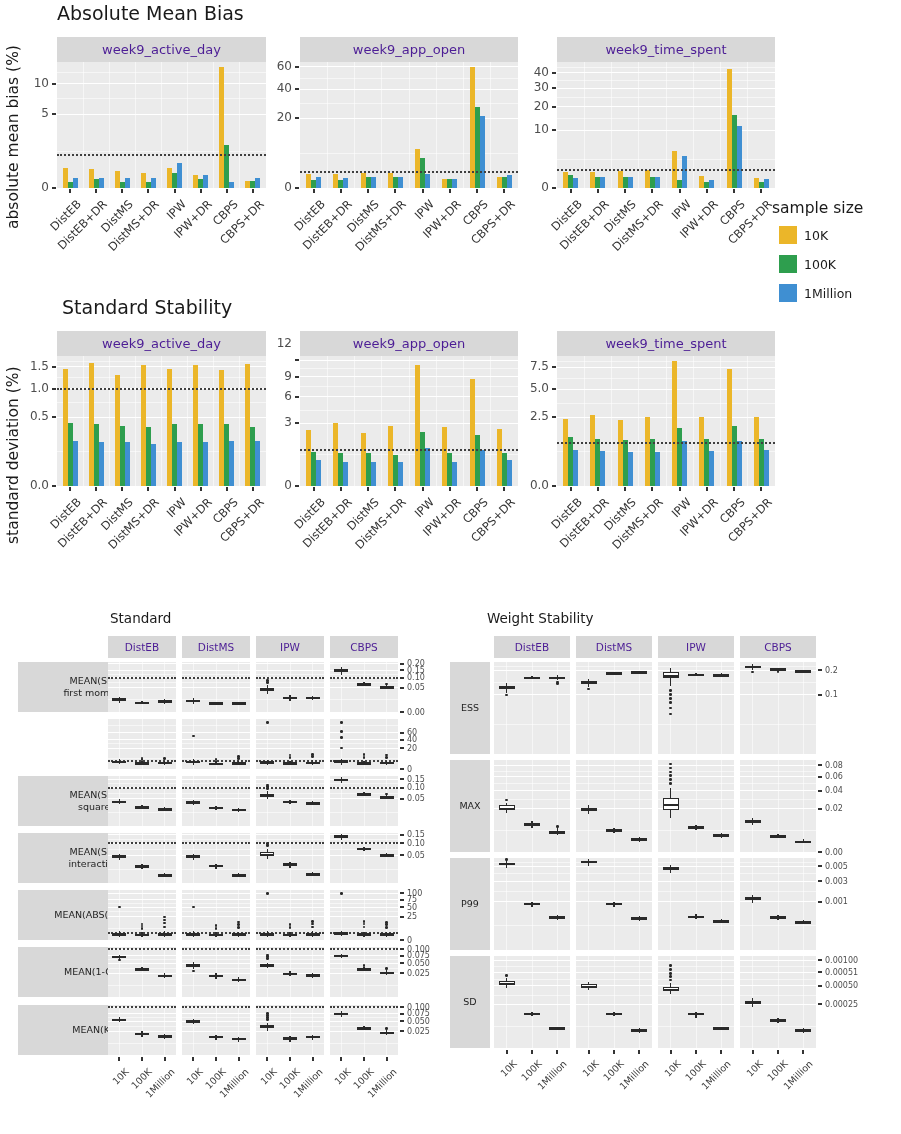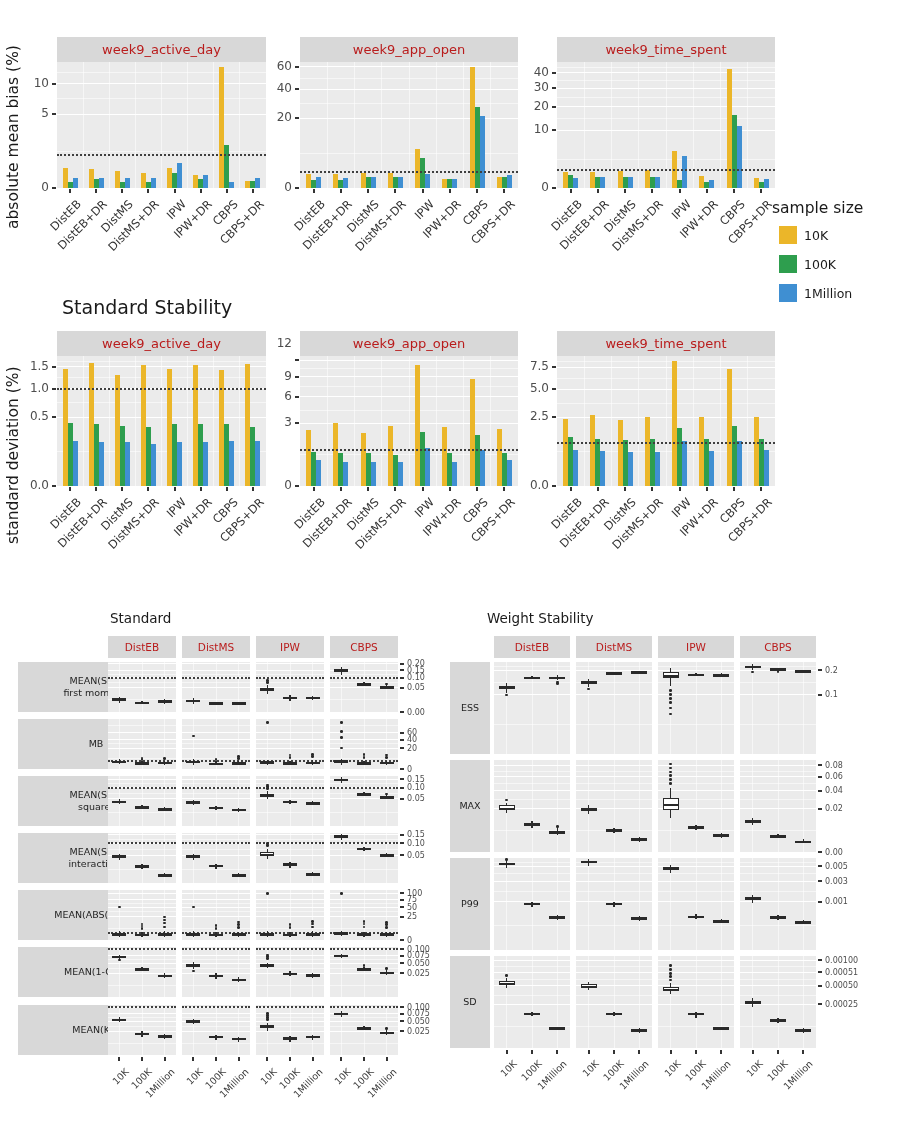--- a/index.html
+++ b/index.html
@@ -3,21 +3,21 @@
 <meta charset="utf-8">
 <style>
   html,body{margin:0;padding:0;background:#fff;}
   #canvas{position:relative;width:901px;height:1134px;background:#ffffff;overflow:hidden;
           font-family:"DejaVu Sans","Liberation Sans",sans-serif;}
   .sec-title{position:absolute;font-size:19px;color:#1a1a1a;}
   .sub-title{position:absolute;font-size:13.5px;color:#1a1a1a;}
   .vlabel{position:absolute;writing-mode:vertical-rl;transform:rotate(180deg);
           text-align:center;font-size:15.5px;color:#1a1a1a;}
   .strip{position:absolute;background:#d8d8d8;display:flex;align-items:center;justify-content:center;}
-  .striptxt{font-size:13px;color:#b91c1c;}
+  .striptxt{font-size:13px;color:#4c1d95;}
   .striptxt.small{font-size:10.5px;}
   .panel{position:absolute;background:#ebebeb;overflow:hidden;}
   .gl{position:absolute;background:#ffffff;}
   .gl.minor{opacity:.55;}
   .refline{position:absolute;height:0;border-top:2px dotted #3f3f3f;}
   .bar{position:absolute;}
   .ytick{position:absolute;font-size:12px;color:#4d4d4d;white-space:nowrap;}
   .ytick.small{font-size:8px;}
   .tickdash-h{position:absolute;height:2px;background:#333;}
   .tickdash-v{position:absolute;width:2px;background:#333;}
@@ -32,20 +32,21 @@
   .odot{position:absolute;width:2.5px;height:2.5px;border-radius:50%;background:#2a2a2a;}
   .legend-title{position:absolute;font-size:15.5px;color:#1a1a1a;}
   .legend-item{position:absolute;display:flex;align-items:center;}
   .legend-swatch{width:18px;height:18px;margin-right:7px;}
   .legend-label{font-size:12.5px;color:#1a1a1a;}
 </style>
 </head>
 <body>
 
 <div id="canvas">
+  <div class="sec-title" style="left:57px;top:2px;">Absolute Mean Bias</div>
   <div class="vlabel" style="left:4px;top:30px;height:215px;">absolute mean bias (%)</div>
 
   <div class="sec-title" style="left:62px;top:296px;">Standard Stability</div>
   <div class="vlabel" style="left:4px;top:330px;height:250px;">standard deviation (%)</div>
 
   <div class="legend-title" style="left:772px;top:199px;">sample size</div>
   <div class="legend-item" style="left:779px;top:226px;">
     <span class="legend-swatch" style="background:#EBB629;"></span>
     <span class="legend-label">10K</span>
   </div>
@@ -588,21 +589,20 @@
     <div class="tickdash-h" style="left: 400px; top: 711px; width: 4px;"></div>
     <div class="ytick small" style="left: 407px; top: 707.5px;">0.00</div>
     <div class="tickdash-h" style="left: 400px; top: 686.888px; width: 4px;"></div>
     <div class="ytick small" style="left: 407px; top: 683.388px;">0.05</div>
     <div class="tickdash-h" style="left: 400px; top: 676.9px; width: 4px;"></div>
     <div class="ytick small" style="left: 407px; top: 673.4px;">0.10</div>
     <div class="tickdash-h" style="left: 400px; top: 669.237px; width: 4px;"></div>
     <div class="ytick small" style="left: 407px; top: 665.737px;">0.15</div>
     <div class="tickdash-h" style="left: 400px; top: 662.776px; width: 4px;"></div>
     <div class="ytick small" style="left: 407px; top: 659.276px;">0.20</div>
-    <div class="rowlab" style="left: 18px; top: 719px; width: 156px; height: 50px;">MB</div>
     <div class="panel" style="left: 108px; top: 719px; width: 68px; height: 50px;">
       <div class="gl" style="left: 0px; top: 49.5px; width: 68px; height: 1px;"></div>
       <div class="gl" style="left: 0px; top: 28.6486px; width: 68px; height: 1px;"></div>
       <div class="gl" style="left: 0px; top: 20.0116px; width: 68px; height: 1px;"></div>
       <div class="gl" style="left: 0px; top: 13.3842px; width: 68px; height: 1px;"></div>
       <div class="gl minor" style="left: 0px; top: 39.0743px; width: 68px; height: 1px;"></div>
       <div class="gl minor" style="left: 0px; top: 24.3301px; width: 68px; height: 1px;"></div>
       <div class="gl minor" style="left: 0px; top: 6.44212px; width: 68px; height: 1px;"></div>
       <div class="gl minor" style="left: 10.8333px; top: 0px; width: 1px; height: 50px;"></div>
       <div class="gl minor" style="left: 33.5px; top: 0px; width: 1px; height: 50px;"></div>

